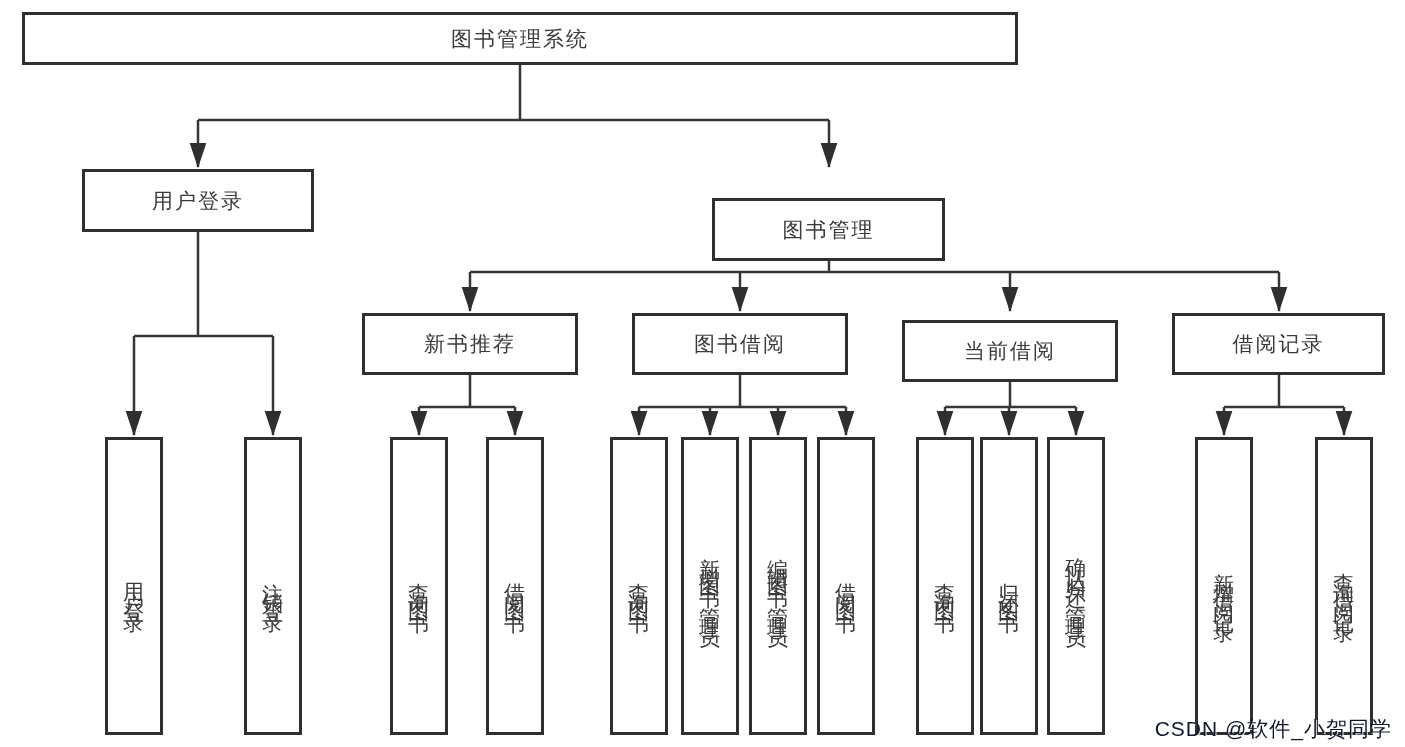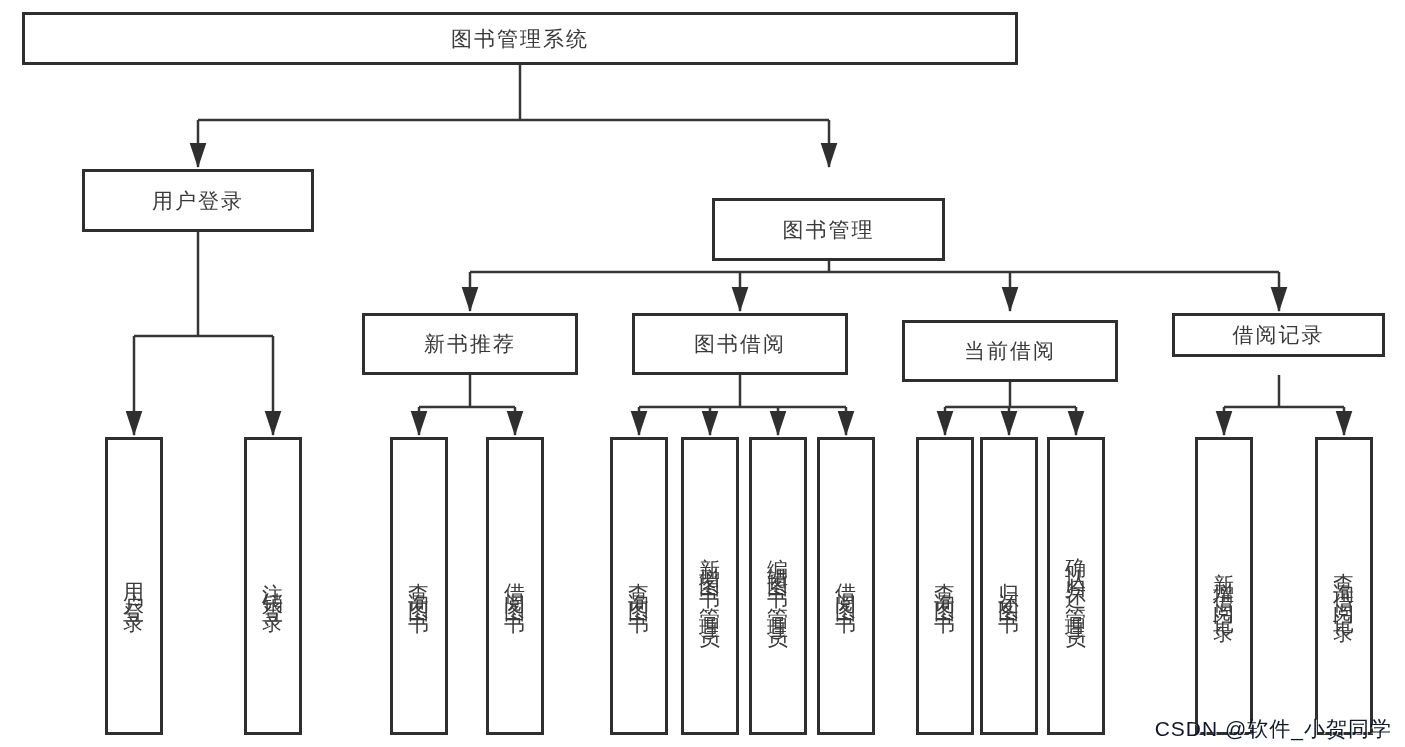--- a/index.html
+++ b/index.html
@@ -18,21 +18,21 @@
     writing-mode:vertical-rl; text-orientation:mixed;
     letter-spacing:10px; line-height:1; white-space:nowrap;
   }
   
   .n-root    { left:22px;   top:12px;  width:996px; height:53px;align-items:center; }
   .n-login   { left:82px;   top:169px; width:232px; height:63px; }
   .n-mgmt    { left:712px;  top:169px; width:233px; height:63px;margin-top:29px; }
   .n-newrec  { left:362px;  top:313px; width:216px; height:62px; }
   .n-borrow  { left:632px;  top:313px; width:216px; height:62px; }
   .n-current { left:902px;  top:320px; width:216px; height:62px; }
-  .n-records { left:1172px; top:313px; width:213px; height:44px; }
+  .n-records { left:1172px; top:313px; width:213px; height:62px; }
   
   .leaf { top:437px; width:58px; height:298px; }
   .l-ulogin  { left:105px; }
   .l-logout  { left:244px; }
   .l-recq    { left:390px; }
   .l-recb    { left:486px; }
   .l-bbq     { left:610px; }
   .l-bba     { left:681px; }
   .l-bbe     { left:749px; }
   .l-bbb     { left:817px; }

